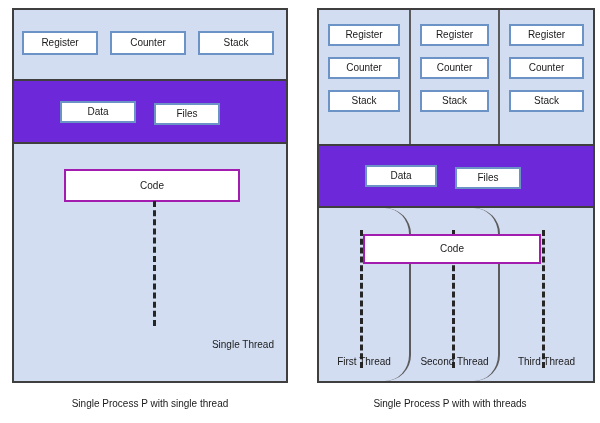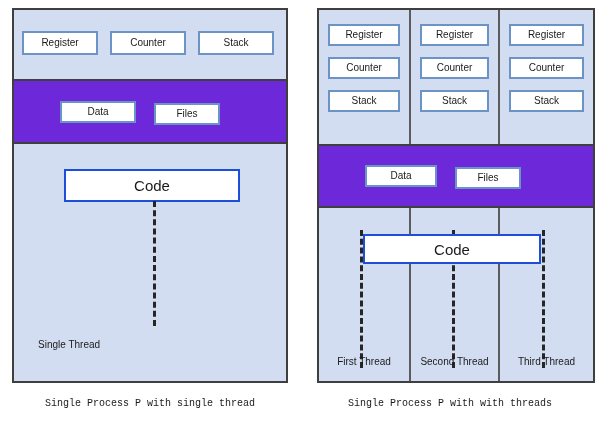--- a/index.html
+++ b/index.html
@@ -77,22 +77,22 @@
     border: 2px solid #6b93c6;
     font-size: 10px;
     line-height: 1;
     display: flex;
     align-items: center;
     justify-content: center;
     color: #1a1a1a;
     white-space: nowrap;
   }
   .chip.code {
-    border: 2px solid #1d4ed8;
-    font-size: 15px;
+    border: 2px solid #a21caf;
+    font-size: 10px;
     text-align: center;
   }
 
   
   .l-register { left: 8px;   top: 21px; width: 76px;  height: 24px; }
   .l-counter  { left: 96px;  top: 21px; width: 76px;  height: 24px; }
   .l-stack    { left: 184px; top: 21px; width: 76px;  height: 24px; }
   .l-data     { left: 46px;  top: 20px; width: 76px;  height: 22px; }
   .l-files    { left: 140px; top: 22px; width: 66px;  height: 22px; }
   .l-code     { left: 50px;  top: 25px; width: 176px; height: 33px; }
@@ -121,20 +121,21 @@
   
   .r-data  { left: 46px;  top: 19px; width: 72px; height: 22px; }
   .r-files { left: 136px; top: 21px; width: 66px; height: 22px; }
 
   
   .code-col {
     position: absolute;
     top: 0;
     bottom: 0;
     box-sizing: border-box;
+    border-radius: 26px;
   }
   .code-col.c0 { left: 0;     width: 92px;  border-right: 2px solid #5b5b5b; }
   .code-col.c1 { left: 92px;  width: 89px;  border-right: 2px solid #5b5b5b; }
   .code-col.c2 { left: 181px; right: 0; }
 
   .r-code {
     left: 44px;
     top: 26px;
     width: 178px;
     height: 30px;
@@ -156,41 +157,40 @@
 
   
   .thread-label {
     position: absolute;
     font-size: 10px;
     line-height: 1;
     color: #1a1a1a;
     white-space: nowrap;
     z-index: 2;
   }
-  .l-thread-label { left: 0; right: 12px; top: 196px; text-align: left; margin-left: 24px; }
+  .l-thread-label { left: 0; right: 12px; top: 196px; text-align: right; margin-left: 24px; }
 
   .r-thread-label {
     bottom: 14px;
     left: 0;
     right: 0;
     text-align: center;
   }
 
   
   .caption {
     position: absolute;
     top: 399px;
     left: 0;
     right: 0;
     text-align: center;
     font-size: 10px;
     line-height: 1;
     color: #1a1a1a;
     white-space: nowrap;
-    font-family: Liberation Mono, monospace;
   }
 </style>
 </head>
 <body>
 
 <div class="figure left">
   <div class="process-box">
 
     <div class="band band-threads">
       <div class="chip l-register">Register</div>

